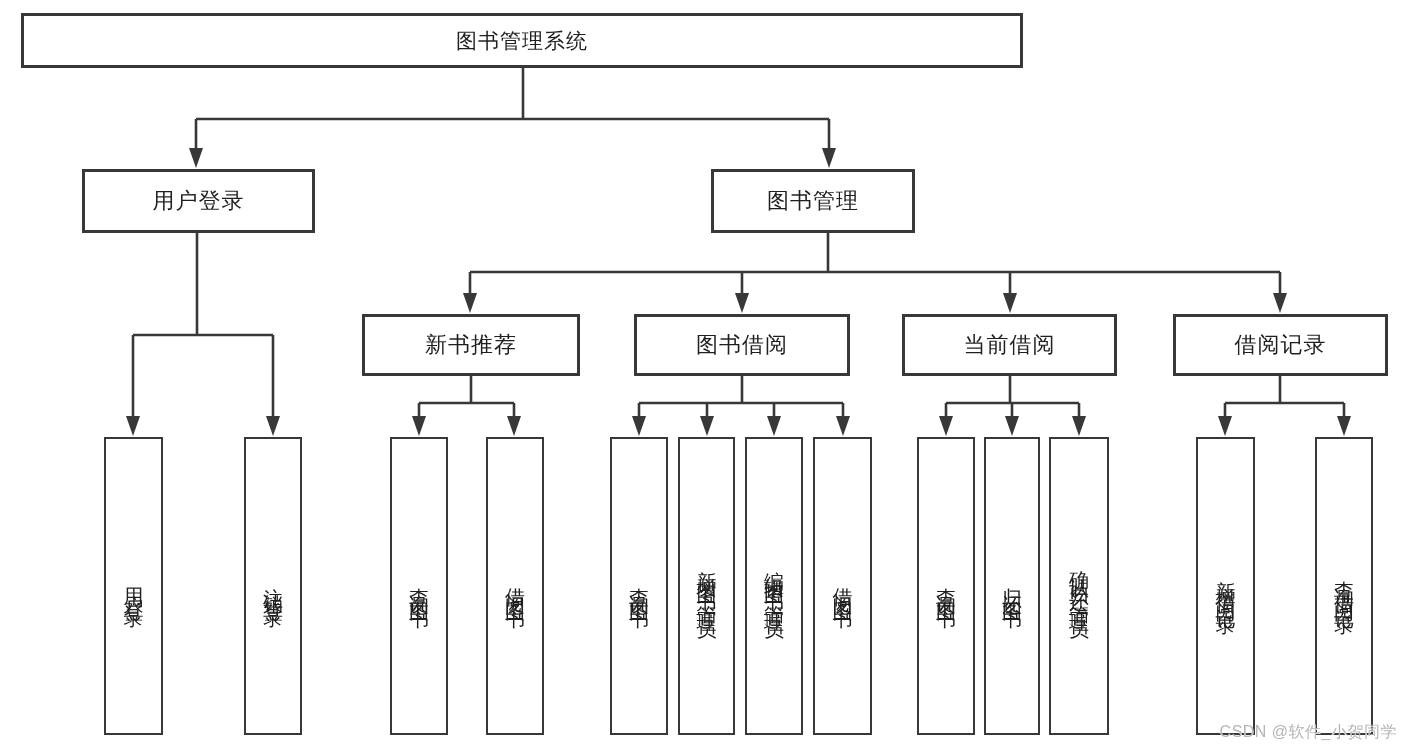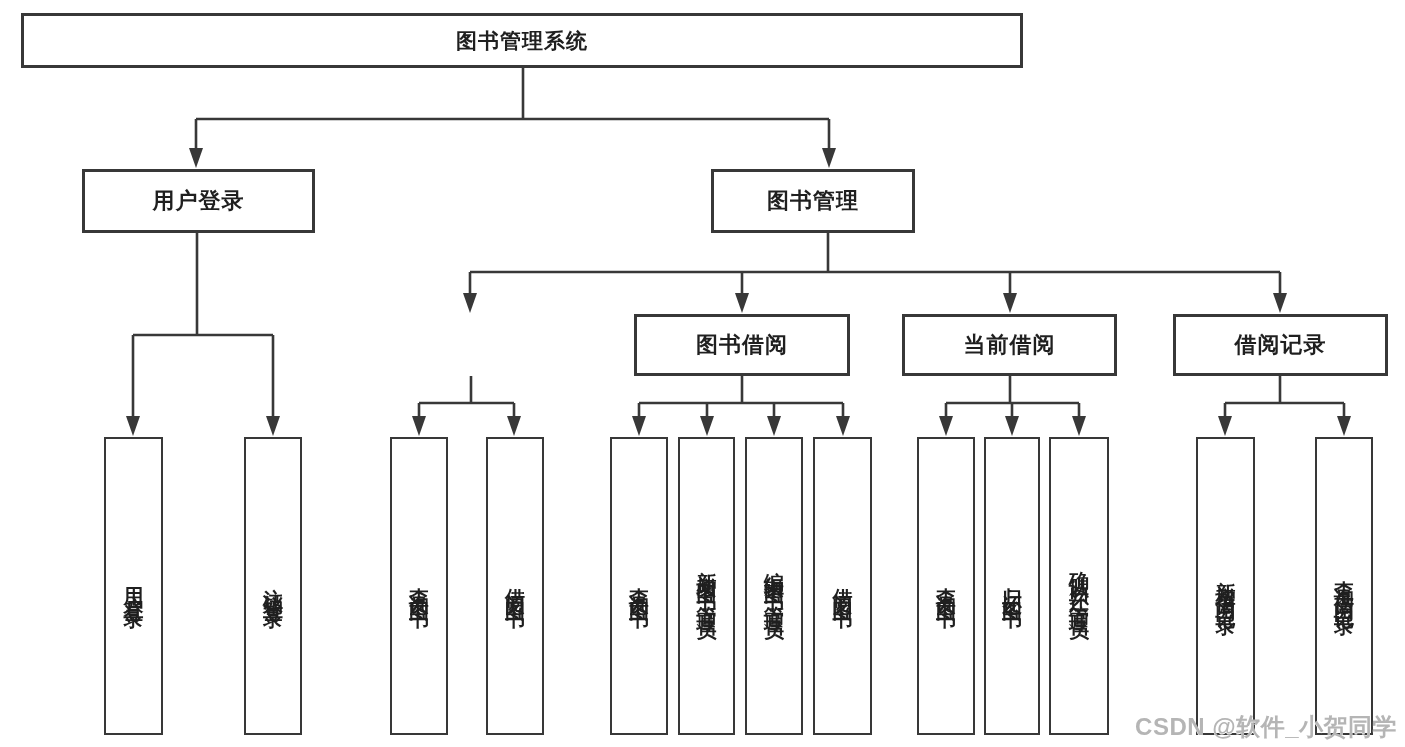--- a/index.html
+++ b/index.html
@@ -1,35 +1,35 @@
 <!DOCTYPE html>
 <html><head>
 <meta charset="utf-8">
 <style>
   html,body{margin:0;padding:0;background:#ffffff;}
   .canvas{
     position:relative;width:1405px;height:747px;background:#ffffff;overflow:hidden;
-    font-family:"Liberation Sans",sans-serif;color:#1f1f1f;font-weight:bold;
+    font-family:"Liberation Sans",sans-serif;color:#1f1f1f;
   }
   .wires{position:absolute;left:0;top:0;z-index:1;}
   .node{
     position:absolute;z-index:2;background:#ffffff;border:3px solid #383838;
     display:flex;align-items:center;justify-content:center;box-sizing:border-box;
   }
   .hlabel{font-size:22px;letter-spacing:1px;white-space:nowrap;}
   .root .hlabel{font-size:21px;}
   .leaf{border-width:2.5px;}
   .vtext{
     writing-mode:vertical-rl;text-orientation:mixed;
     font-size:20px;letter-spacing:7px;line-height:1.25;
     max-height:288px;
   }
   .watermark{
     position:absolute;right:8px;bottom:4px;z-index:3;
-    font-size:24px;color:#b5b5b5;letter-spacing:0.5px;white-space:nowrap;
+    font-size:16px;color:#b5b5b5;letter-spacing:0.5px;white-space:nowrap;
     text-shadow:0 1px 0 #ffffff;
   }
 </style>
 </head>
 <body>
 
 <div class="canvas">
 
   <svg class="wires" width="1405" height="747">
       <line x1="523" y1="68" x2="523" y2="119" stroke="#383838" stroke-width="2.6"></line>
@@ -90,20 +90,23 @@
     <span class="hlabel">图书管理系统</span>
   </div>
 
   <div class="node" style="left:82px;top:169px;width:233px;height:64px;">
     <span class="hlabel">用户登录</span>
   </div>
   <div class="node" style="left:711px;top:169px;width:204px;height:64px;">
     <span class="hlabel">图书管理</span>
   </div>
 
+  <div class="node" style="left:362px;top:314px;width:218px;height:62px;">
+    <span class="hlabel">新书推荐</span>
+  </div>
   <div class="node" style="left:634px;top:314px;width:216px;height:62px;text-align:center;">
     <span class="hlabel">图书借阅</span>
   </div>
   <div class="node" style="left:1173px;top:314px;width:215px;height:62px;">
     <span class="hlabel">借阅记录</span>
   </div>
   <div class="node" style="left:902px;top:314px;width:215px;height:62px;">
     <span class="hlabel">当前借阅</span>
   </div>
 

